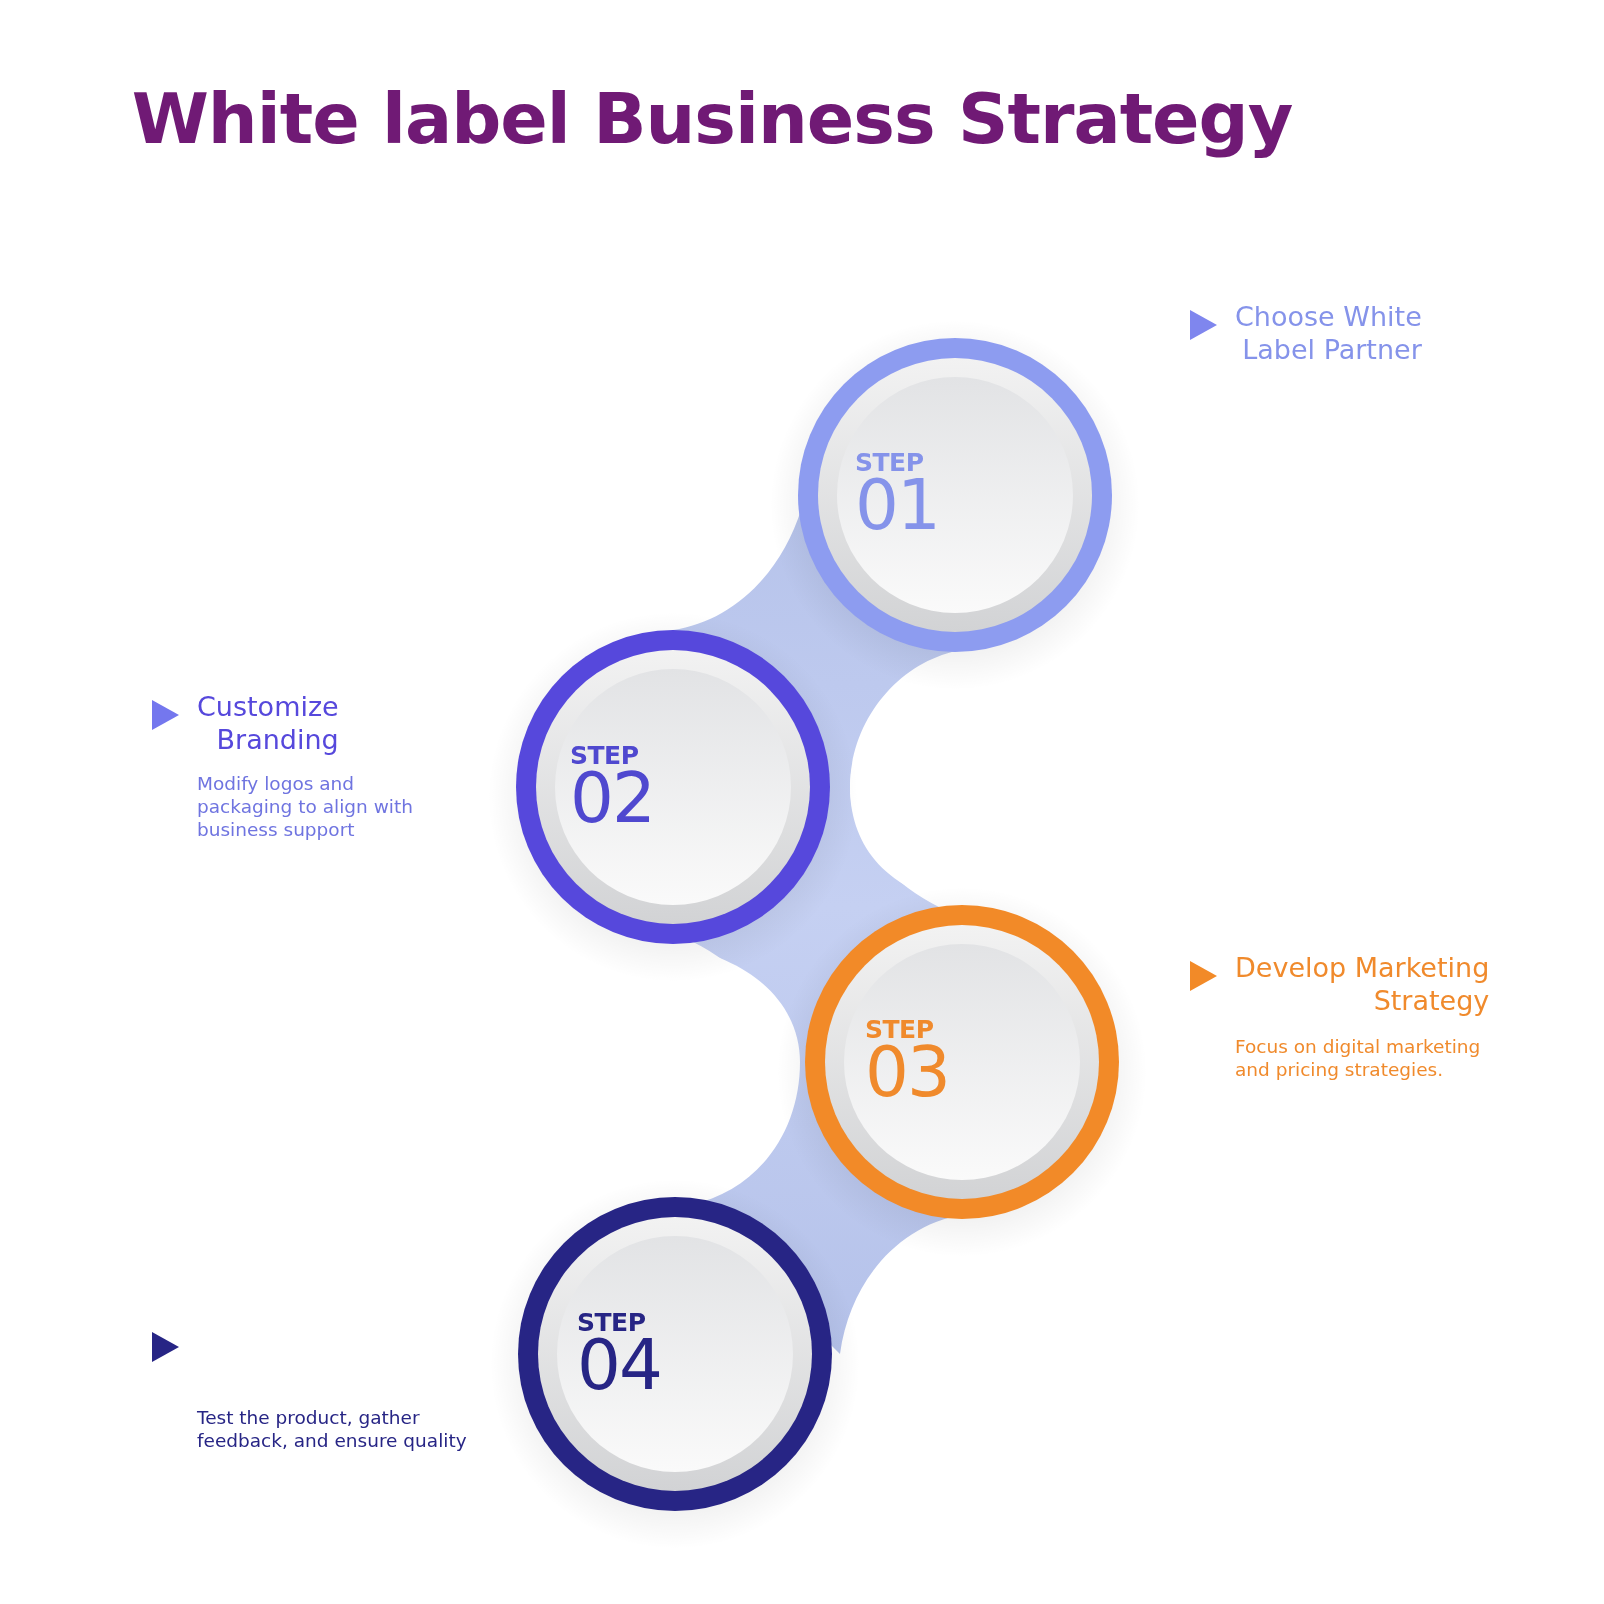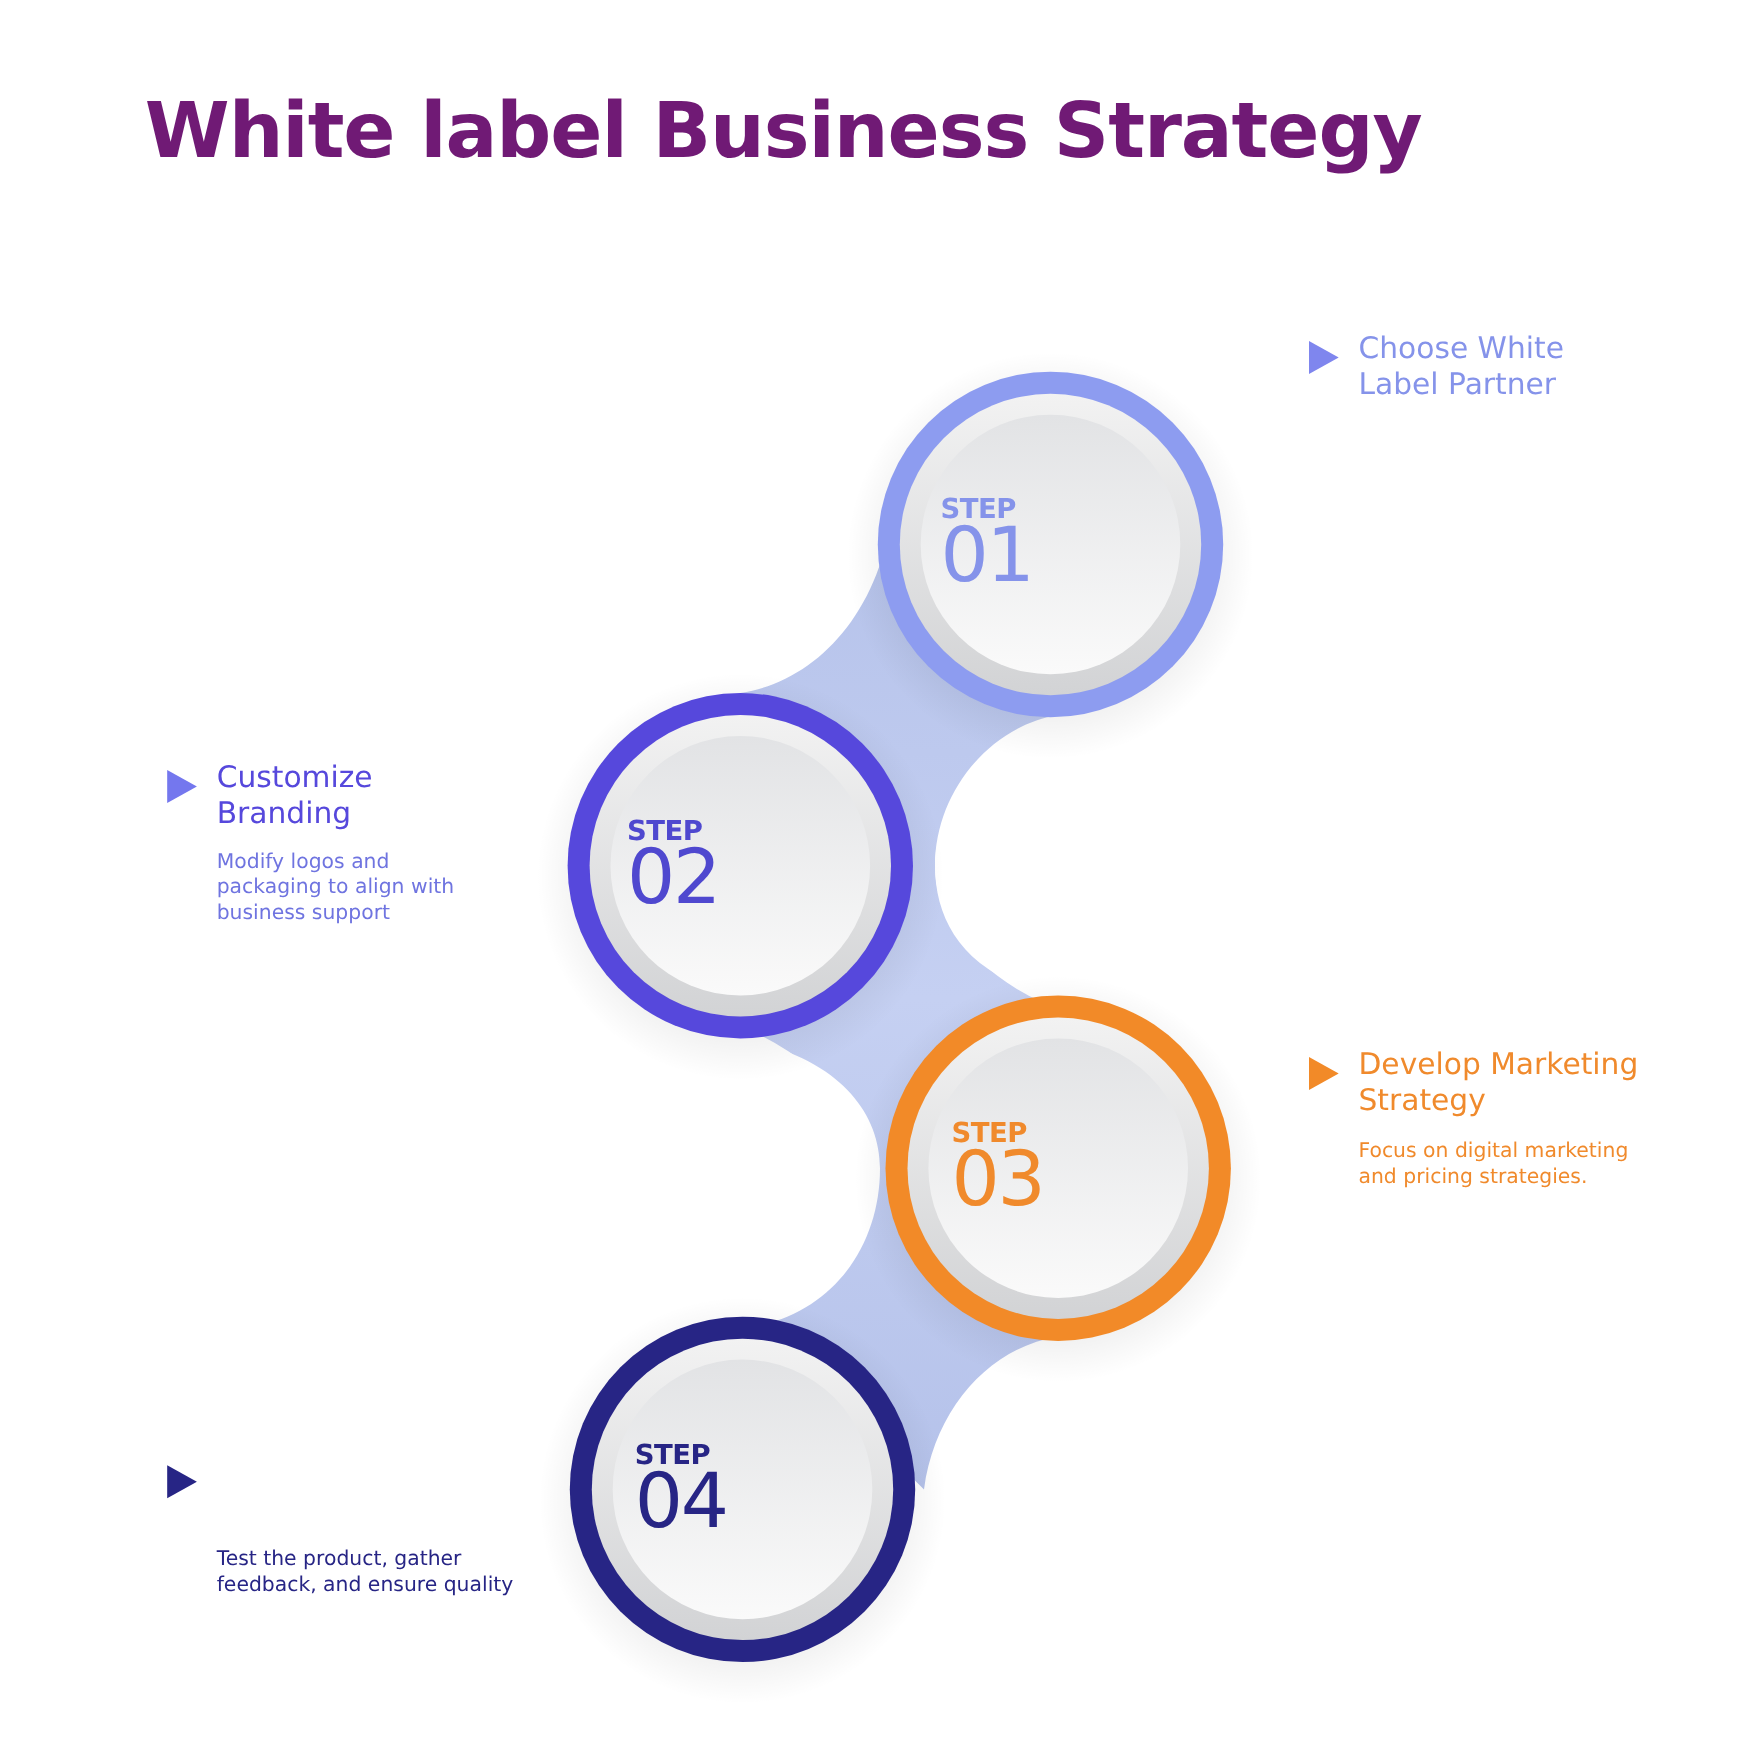--- a/index.html
+++ b/index.html
@@ -67,20 +67,21 @@
     }
     .info .heading {
       position: absolute;
       left: 45px;
       top: 0;
       font-size: 27px;
       line-height: 33px;
       white-space: pre;
       margin: 0;
       font-weight: normal;
+      text-align: right;
     }
     .info .desc {
       position: absolute;
       left: 45px;
       font-size: 18.5px;
       line-height: 23px;
       white-space: pre;
       margin: 0;
     }
   </style>

